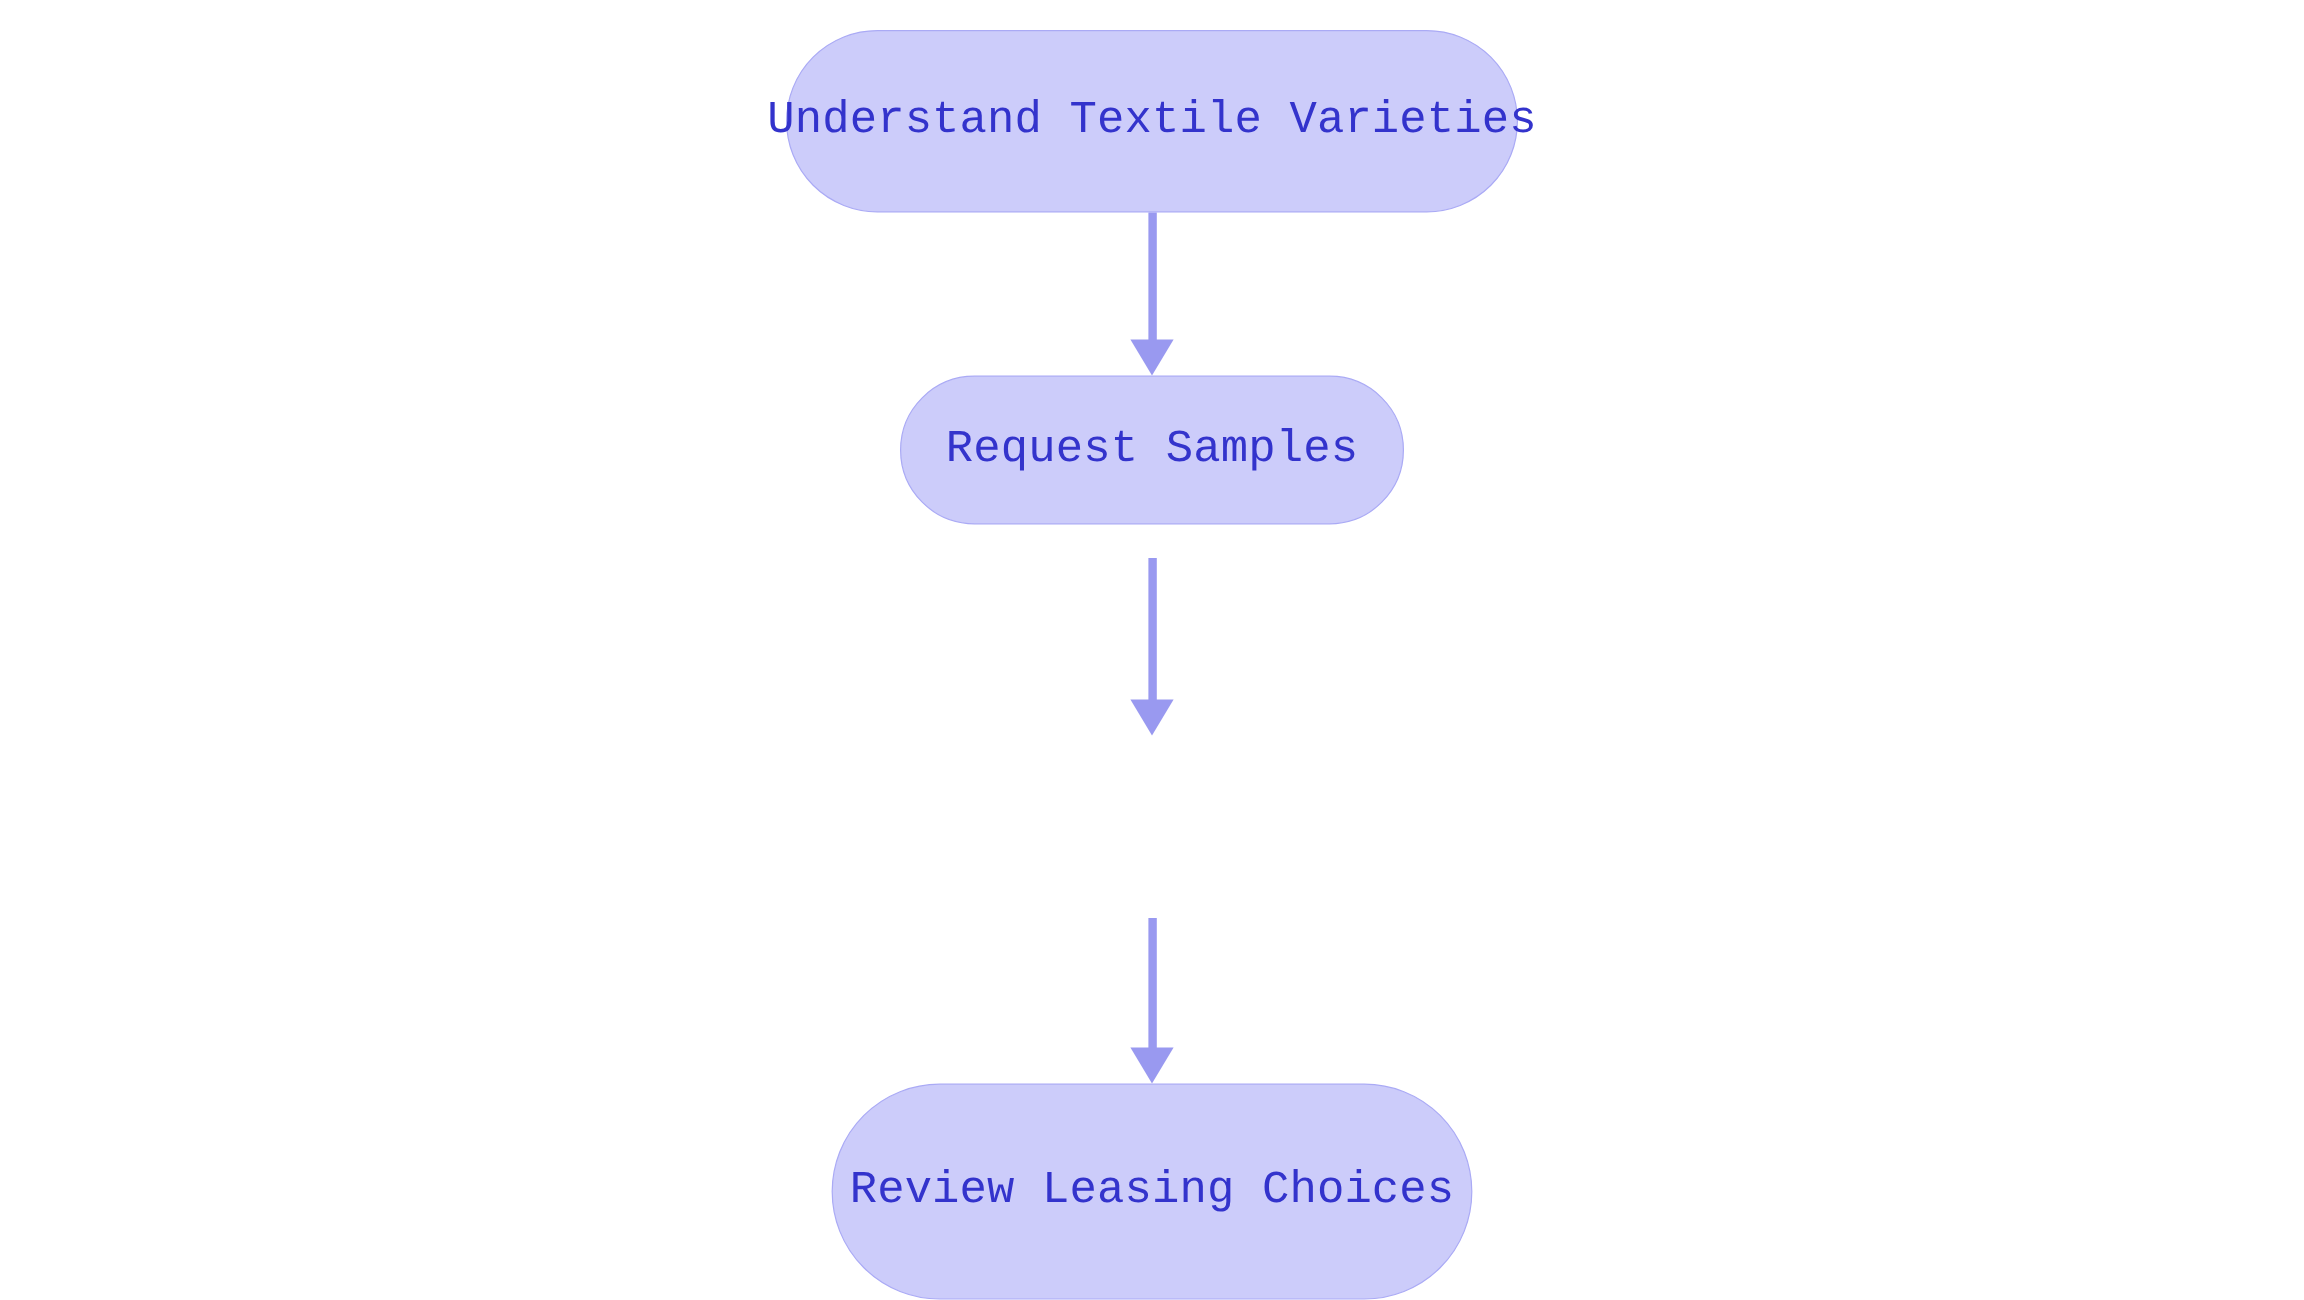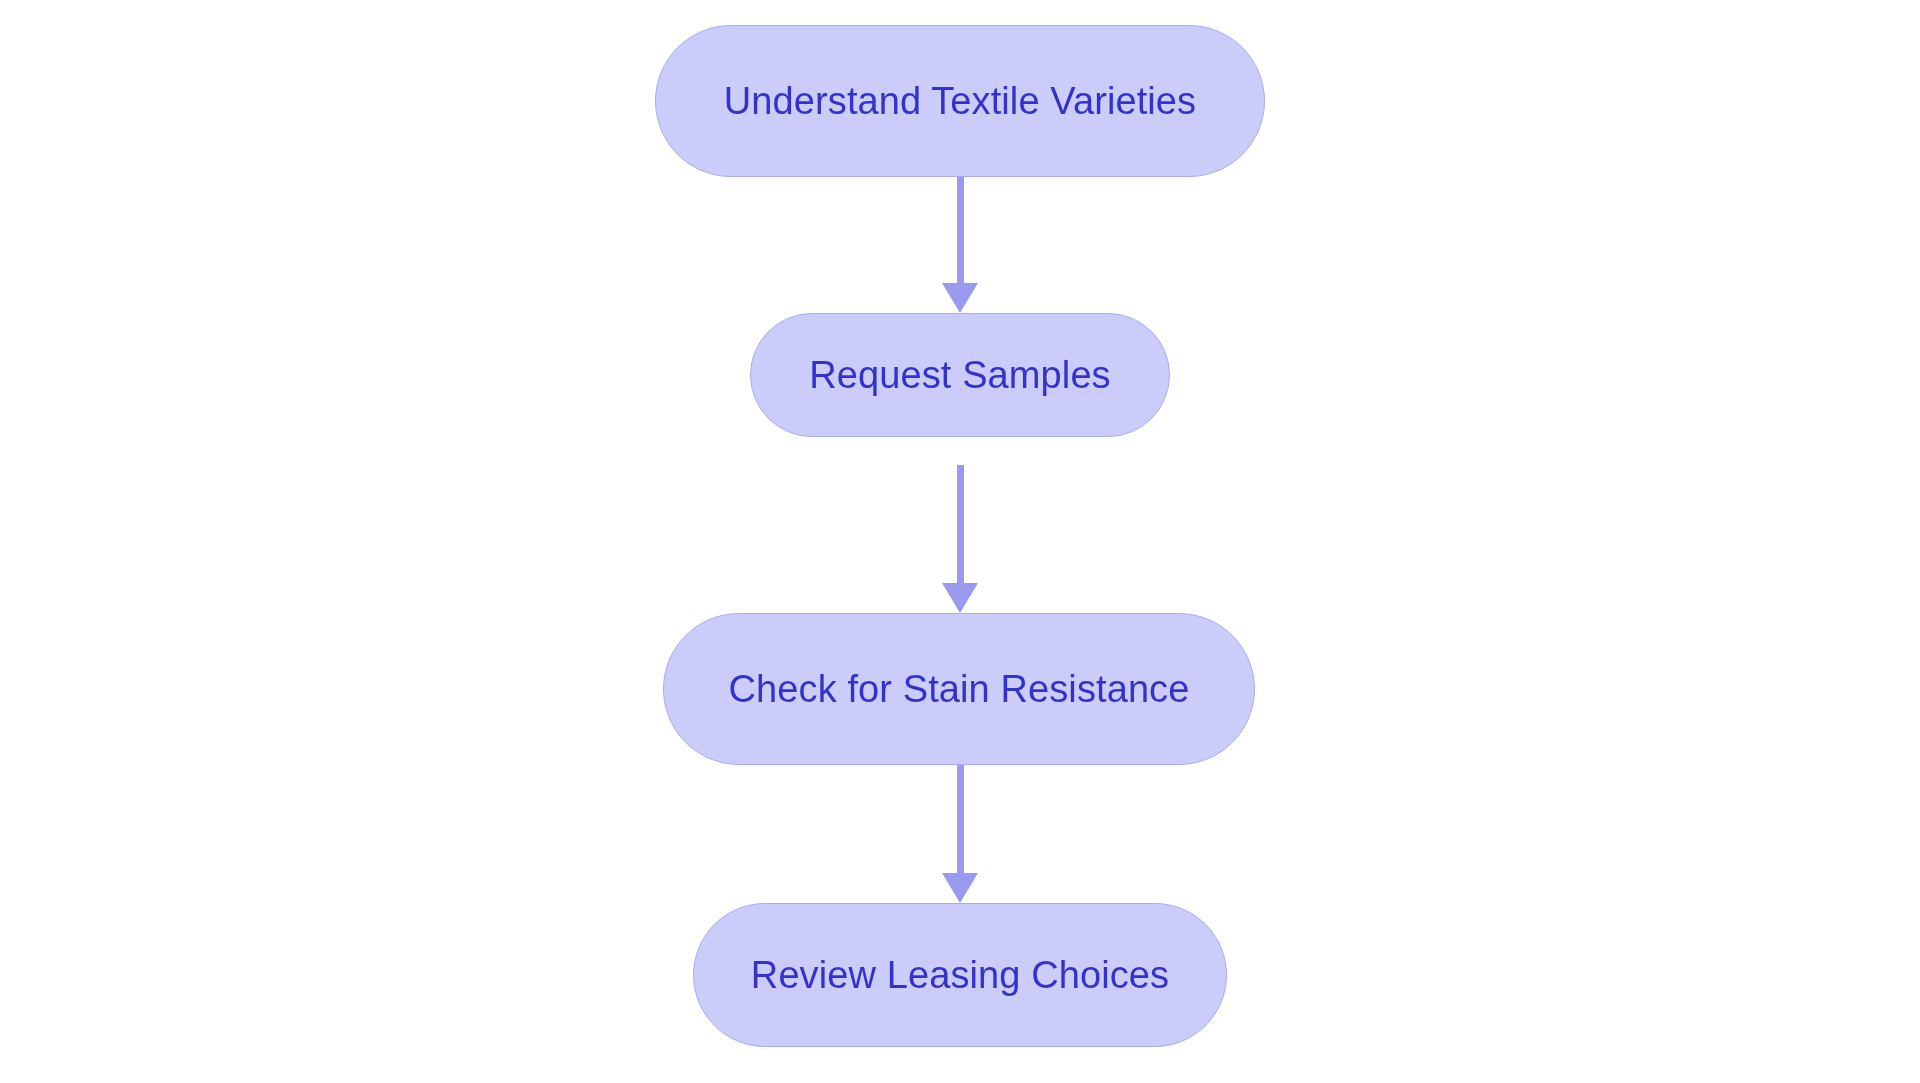--- a/index.html
+++ b/index.html
@@ -26,21 +26,21 @@
     background: #ccccfa;
     border: 1.6px solid #aaaaf5;
     border-radius: 9999px;
     display: flex;
     align-items: center;
     justify-content: center;
     z-index: 2;
   }
   .node-label {
     color: #3333cc;
-    font-family: Liberation Sans, sans-serif;
+    font-family: Liberation Mono, monospace;
     font-size: 38px;
     font-weight: 400;
     letter-spacing: 0.1px;
     line-height: 1;
     white-space: nowrap;
     user-select: none;
   }
   .edge {
     position: absolute;
     z-index: 1;
@@ -81,21 +81,18 @@
   </div>
 
   <div class="node" style="left:655px; top:25px; width:610px; height:152px;">
     <span class="node-label">Understand Textile Varieties</span>
   </div>
 
   <div class="node" style="left:750px; top:313px; width:420px; height:124px;">
     <span class="node-label">Request Samples</span>
   </div>
 
-  <div class="node" style="left:663px; top:613px; width:592px; height:152px;">
-    <span class="node-label">Check for Stain Resistance</span>
-  </div>
 
-  <div class="node" style="left:693px; top:903px; width:534px; height:144px;">
+  <div class="node" style="left:693px; top:903px; width:534px; height:180px;">
     <span class="node-label">Review Leasing Choices</span>
   </div>
 
 </div>
 
 </body></html>

